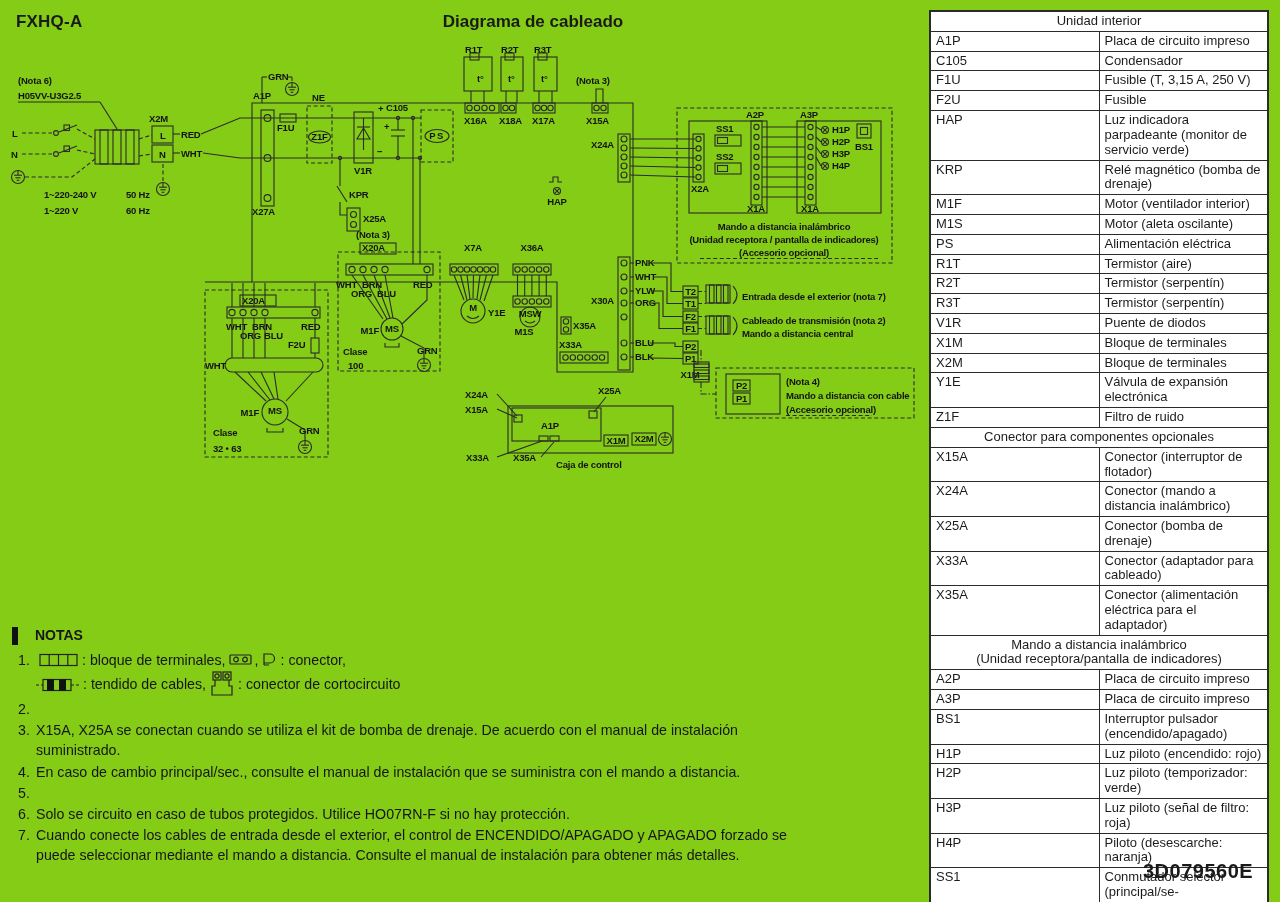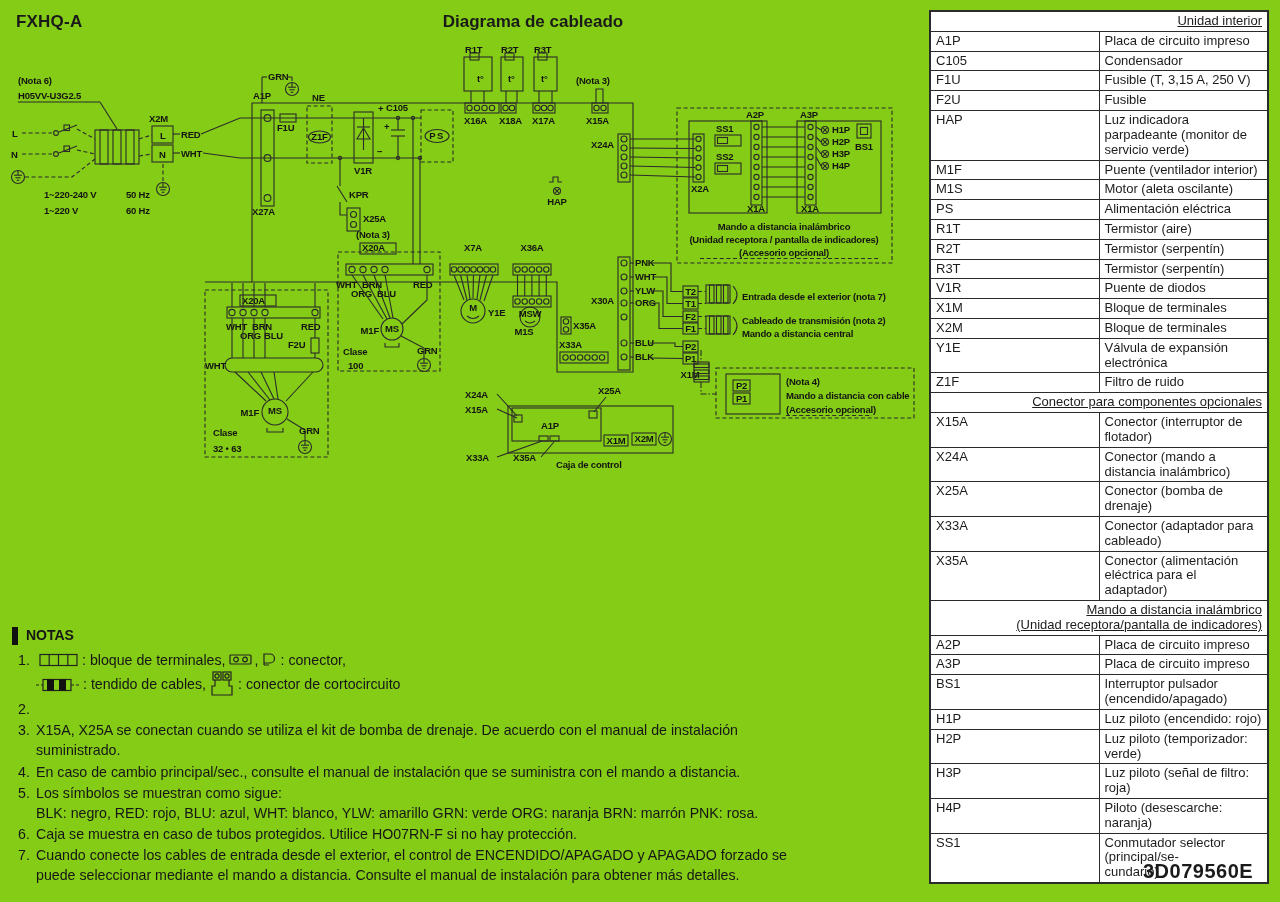--- a/index.html
+++ b/index.html
@@ -26,24 +26,24 @@
   text.t7{font-size:7px;}  text.t55{font-size:5.5px;}
   text.t9{font-size:9px;}  text.t105{font-size:10.5px;}
   text.t11{font-size:11px;} text.t12{font-size:12px;}
   
   table.legend{position:absolute;left:929px;top:10px;width:340px;border-collapse:collapse;
      background:#fff;border:2.5px solid #2b2b2b;
      font:13px/1.14 "Liberation Sans",sans-serif;color:#1c1c1c;table-layout:fixed;}
   table.legend td{border:1.5px solid #2b2b2b;padding:2px 5px;vertical-align:top;}
   table.legend td.code{width:48px;}
   table.legend td.desc{white-space:pre-line;}
-  table.legend td.sec{text-align:right;white-space:pre-line;text-decoration:underline;}
+  table.legend td.sec{text-align:center;white-space:pre-line;}
   
   .notes{position:absolute;left:12px;top:626px;width:920px;font-size:14.2px;line-height:1.42;color:#161616;}
-  .notes-head{display:flex;align-items:center;gap:8px;font-weight:bold;font-size:14px;margin-bottom:4px;}
+  .notes-head{display:flex;align-items:center;gap:17px;font-weight:bold;font-size:14px;margin-bottom:4px;}
   .notes-head .bar{width:6px;height:18px;background:#111;display:inline-block;}
   .note{display:flex;margin:0 0 1px 6px;}
   .note .num{flex:none;width:18px;}
   .note .txt{white-space:pre-line;}
   .noteline{margin:0 0 1px 6px;display:flex;align-items:center;flex-wrap:wrap;gap:3px;}
   .noteline .num{width:18px;}
   .noteline.cont{margin-left:24px;}
   .sym{display:inline-flex;align-items:center;}
   .sym svg{display:block;}
   .sym svg *{stroke:#222;fill:none;stroke-width:1.2;}
@@ -620,22 +620,26 @@
       <tr>
           <td class="code">F2U</td>
           <td class="desc">Fusible</td>
         </tr>
       <tr>
           <td class="code">HAP</td>
           <td class="desc">Luz indicadora parpadeante (monitor de
 servicio verde)</td>
         </tr>
       <tr>
+          <td class="code">KRP</td>
+          <td class="desc">Relé magnético (bomba de drenaje)</td>
+        </tr>
+      <tr>
           <td class="code">M1F</td>
-          <td class="desc">Puente (ventilador interior)</td>
+          <td class="desc">Motor (ventilador interior)</td>
         </tr>
       <tr>
           <td class="code">M1S</td>
           <td class="desc">Motor (aleta oscilante)</td>
         </tr>
       <tr>
           <td class="code">PS</td>
           <td class="desc">Alimentación eléctrica</td>
         </tr>
       <tr>
@@ -795,26 +799,24 @@
         <span class="num">3.</span>
         <div class="txt">X15A, X25A se conectan cuando se utiliza el kit de bomba de drenaje. De acuerdo con el manual de instalación
 suministrado.</div>
       </div>
     <div class="note">
         <span class="num">4.</span>
         <div class="txt">En caso de cambio principal/sec., consulte el manual de instalación que se suministra con el mando a distancia.</div>
       </div>
     <div class="note">
         <span class="num">5.</span>
-        <div class="txt">Los símbolos se muestran como sigue:
-BLK: negro, RED: rojo, BLU: azul, WHT: blanco, YLW: amarillo GRN: verde ORG: naranja BRN: marrón PNK: rosa.</div>
       </div>
     <div class="note">
         <span class="num">6.</span>
-        <div class="txt">Caja se muestra en caso de tubos protegidos. Utilice HO07RN-F si no hay protección.</div>
+        <div class="txt">Solo se circuito en caso de tubos protegidos. Utilice HO07RN-F si no hay protección.</div>
       </div>
     <div class="note">
         <span class="num">7.</span>
         <div class="txt">Cuando conecte los cables de entrada desde el exterior, el control de ENCENDIDO/APAGADO y APAGADO forzado se
 puede seleccionar mediante el mando a distancia. Consulte el manual de instalación para obtener más detalles.</div>
       </div>
   </div>
 
   <div class="doc-code">3D079560E</div>
 </div>

